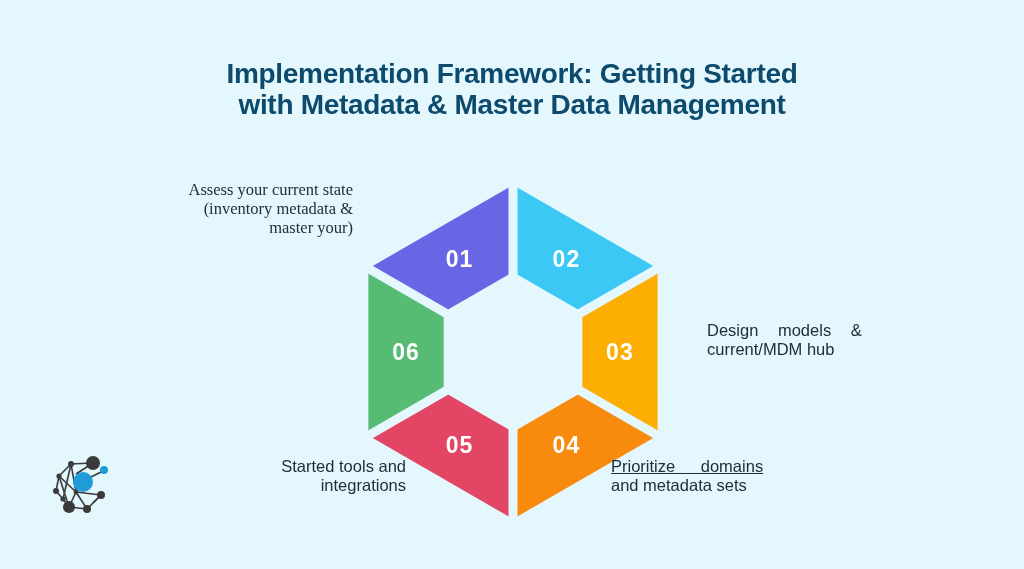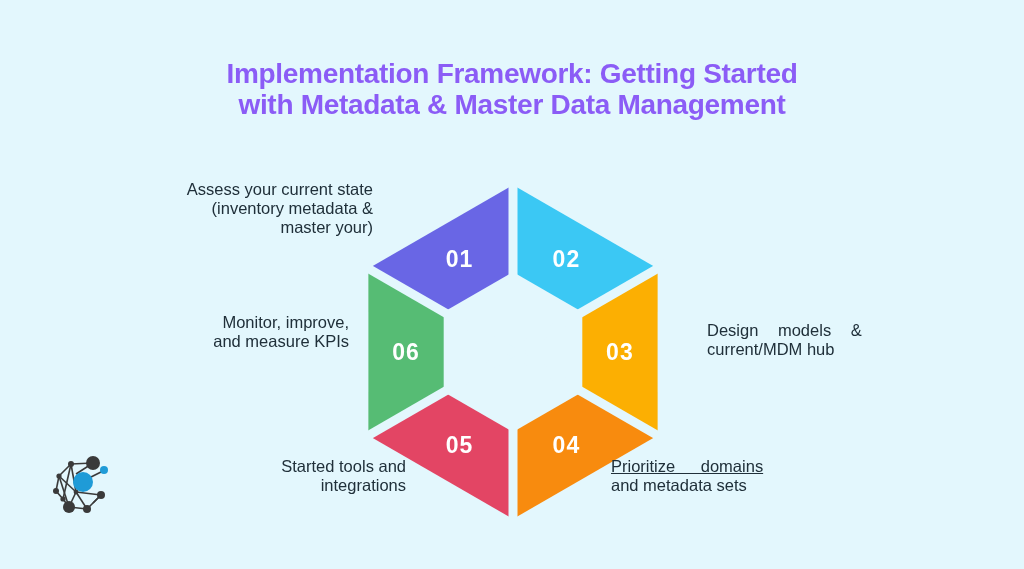--- a/index.html
+++ b/index.html
@@ -6,40 +6,40 @@
   body{
     width:1024px;height:569px;position:relative;overflow:hidden;
     background:#e3f7fd;
     font-family:"Liberation Sans","DejaVu Sans",sans-serif;
     -webkit-font-smoothing:antialiased;
   }
   .canvas{position:absolute;inset:0;width:1024px;height:569px;}
 
   .title{
     position:absolute;left:0;top:58px;width:1024px;
-    text-align:center;color:#8b5cf6;font-weight:bold;
+    text-align:center;color:#0c4a6e;font-weight:bold;
     font-size:28px;line-height:31px;letter-spacing:-0.3px;
   }
 
   .hex-wrap{position:absolute;left:359px;top:176px;width:308px;height:354px;}
 
   .hex-number{
     font-family:"Liberation Sans","DejaVu Sans",sans-serif;
     font-size:23px;font-weight:bold;fill:#ffffff;letter-spacing:1px;
   }
 
   .label{
     position:absolute;color:#20303a;font-size:16.5px;line-height:19px;
     white-space:nowrap;
   }
   .label.right{text-align:right;}
   .spread-16{word-spacing:15px;}
   .spread-20{word-spacing:21px;text-decoration:underline;}
 
-  .label-01{right:651px;top:180px;}
+  .label-01{right:671px;top:180px;font-family:Liberation Serif, serif;}
   .label-02{left:616px;top:185px;}
   .label-03{left:679px;top:321px;margin-left:28px;}
   .label-04{left:611px;top:457px;}
   .label-05{right:618px;top:457px;}
   .label-06{right:675px;top:313px;}
 
   .logo{position:absolute;left:49px;top:451px;width:68px;height:68px;}
   .logo line{stroke:#3a3a3a;stroke-width:1.6;}
   .logo circle.node{fill:#3a3a3a;}
 </style>
@@ -96,24 +96,20 @@
   <div class="label label-04">
     <div class="spread-20">Prioritize domains</div>
     <div>and metadata sets</div>
   </div>
 
   <div class="label right label-05">
     <div>Started tools and</div>
     <div>integrations</div>
   </div>
 
-  <div class="label right label-06">
-    <div>Monitor, improve,</div>
-    <div>and measure KPIs</div>
-  </div>
 
   <svg class="logo" viewBox="0 0 68 68">
     <g>
       <line x1="44" y1="12" x2="22" y2="13"></line>
       <line x1="22" y1="13" x2="10" y2="25"></line>
       <line x1="10" y1="25" x2="7" y2="40"></line>
       <line x1="7" y1="40" x2="14" y2="48"></line>
       <line x1="14" y1="48" x2="20" y2="56"></line>
       <line x1="20" y1="56" x2="38" y2="58"></line>
       <line x1="38" y1="58" x2="52" y2="44"></line>

